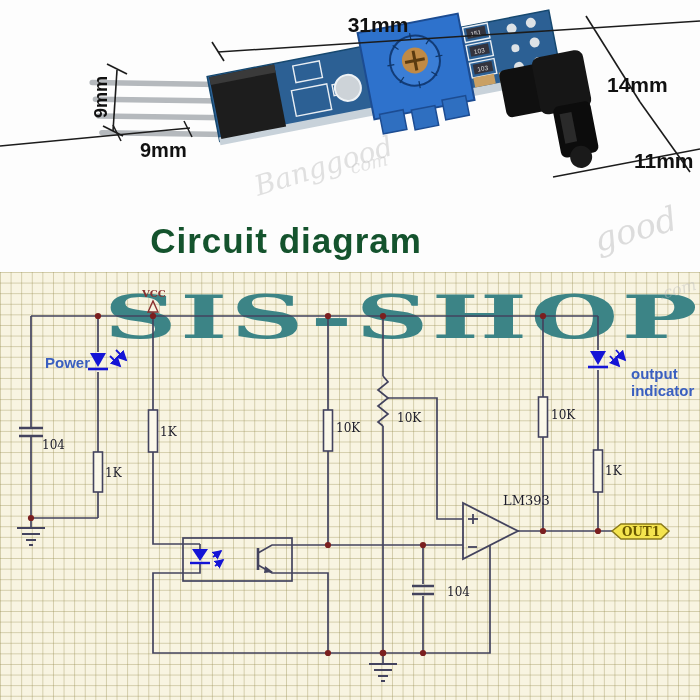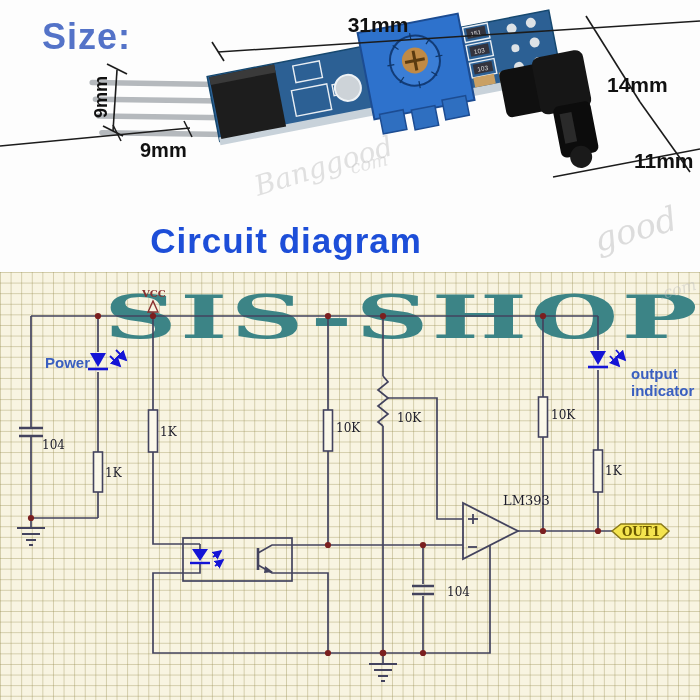--- a/index.html
+++ b/index.html
@@ -4,42 +4,41 @@
 <style>
   html,body{margin:0;padding:0;background:#fff;}
   .stage{position:relative;width:700px;height:700px;overflow:hidden;background:#fdfdfd;
          font-family:"Liberation Sans",sans-serif;}
   
   .size-heading{position:absolute;left:42px;top:16px;font-size:36px;font-weight:bold;
                 color:#5473c8;letter-spacing:1px;}
   .photo-svg{position:absolute;left:0;top:0;}
   
   .diagram-title{position:absolute;left:0;top:221px;width:572px;text-align:center;
-                 font-size:35px;font-weight:bold;color:#1d4ed8;letter-spacing:1px;}
+                 font-size:35px;font-weight:bold;color:#14532d;letter-spacing:1px;}
   
   .grid{position:absolute;left:0;top:272px;width:700px;height:428px;
         background-color:#f8f4e1;
         background-image:
           linear-gradient(to right, rgba(150,140,80,.38) 1px, transparent 1px),
           linear-gradient(to bottom, rgba(150,140,80,.38) 1px, transparent 1px);
         background-size:10.6px 10.6px;}
   .shop-watermark{position:absolute;left:104px;top:287px;line-height:60px;
         font-family:"DejaVu Serif",serif;font-weight:bold;font-size:60px;
         color:#3c8486;letter-spacing:2px;white-space:nowrap;
         transform:scaleX(1.68);transform-origin:left center;}
   .circuit-svg{position:absolute;left:0;top:270px;}
   .wm{fill:#bdbdbd;font-style:italic;font-family:"DejaVu Serif",serif;}
   text{user-select:none;}
 </style>
 </head>
 <body>
 
 <div class="stage">
 
-  <div class="size-heading">Size:</div>
 
   <svg class="photo-svg" width="700" height="270" viewBox="0 0 700 270">
 
     <text class="wm" font-size="28" opacity="0.45" transform="translate(258,196) rotate(-17)">Banggood</text>
     <text class="wm" font-size="18" opacity="0.4" transform="translate(352,174) rotate(-14)">com</text>
     <text class="wm" font-size="34" opacity="0.5" transform="translate(598,252) rotate(-16)">good</text>
 
     <g transform="translate(215,75) rotate(-11)">
 
       <g stroke="#b5b9bd" stroke-width="5.5" stroke-linecap="round">

